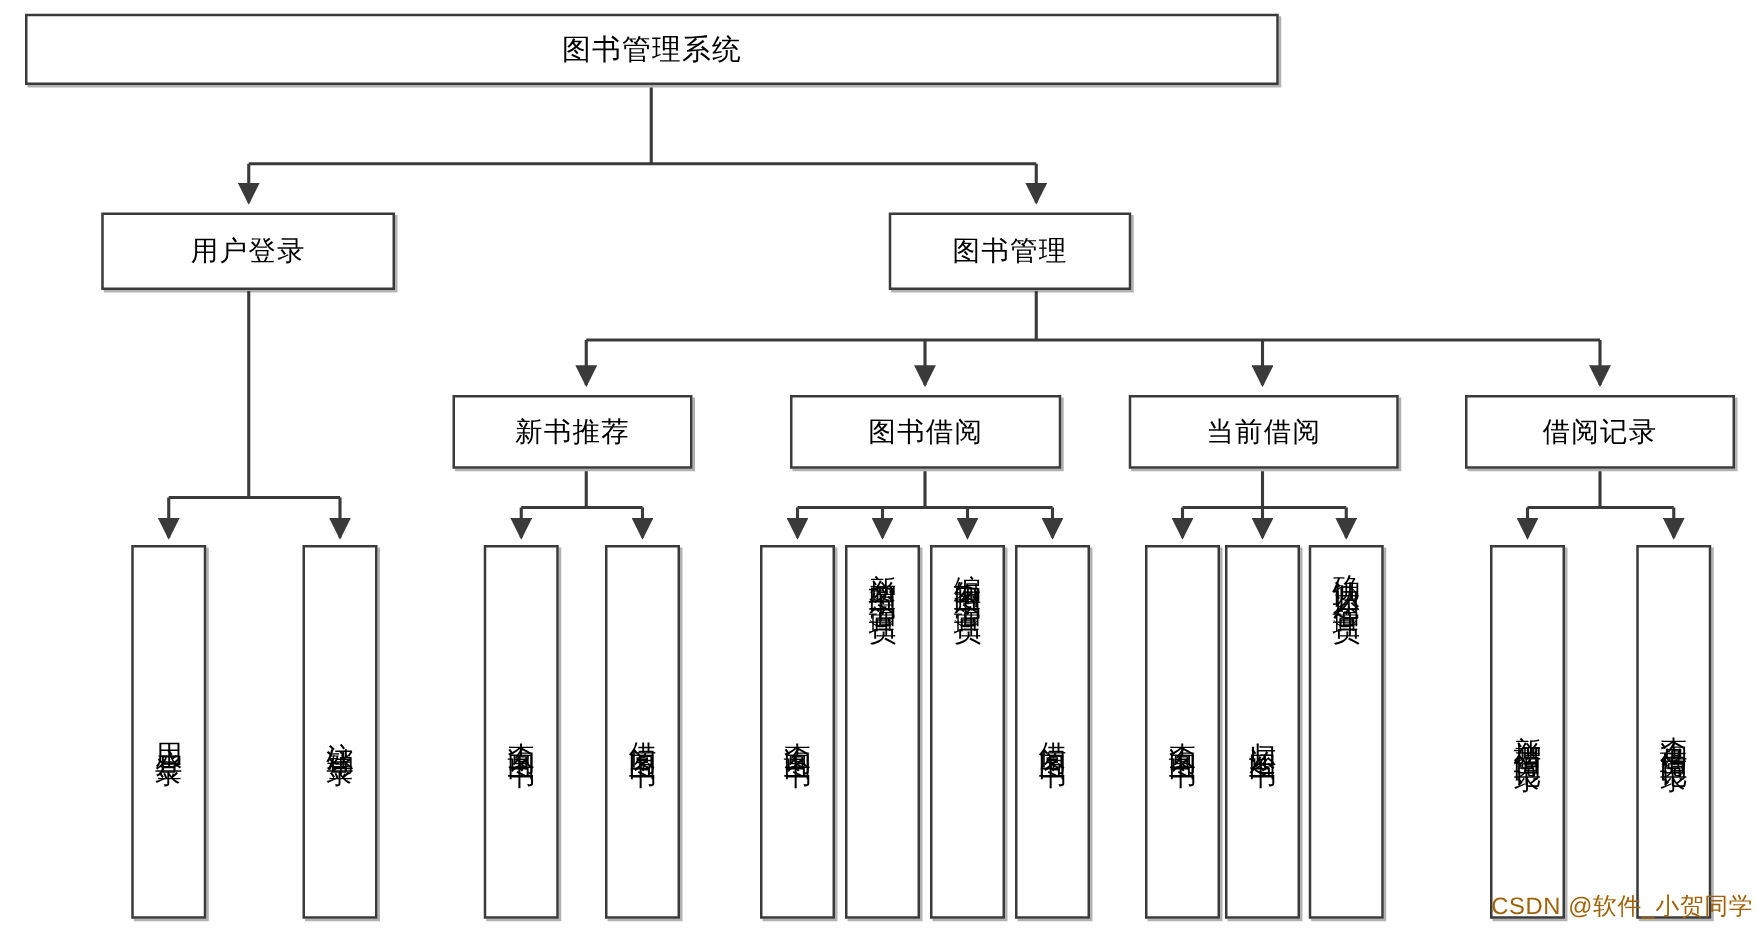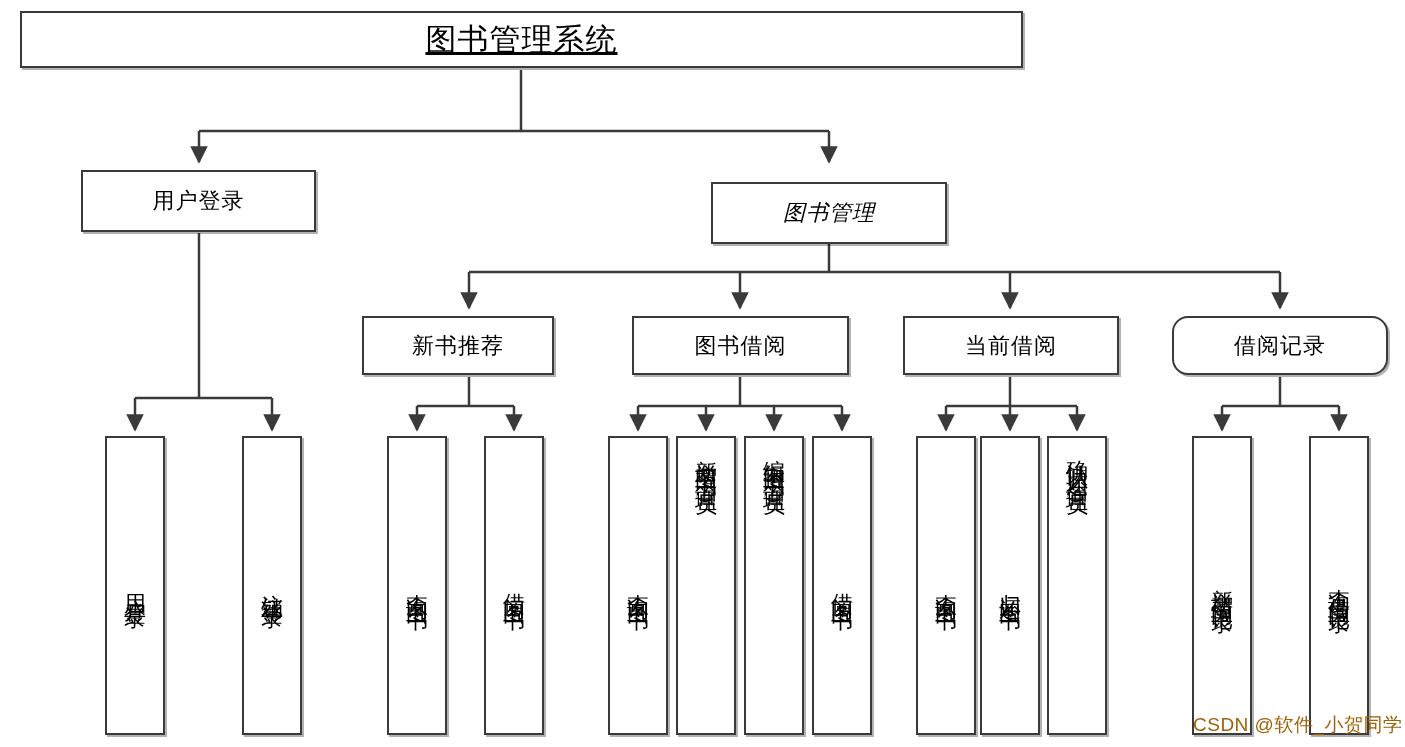--- a/index.html
+++ b/index.html
@@ -32,21 +32,21 @@
     color: #000000;
     line-height: 1.15;
     text-align: center;
     white-space: nowrap;
   }
   
   .node.h .label {
     font-size: 22px;
     letter-spacing: 1px;
   }
-  .node.root .label { font-size: 31px; text-decoration: underline; }
+  .node.root .label { font-size: 23px; }
   
   .node.v {
     align-items: flex-start;
     justify-content: center;
     padding-top: 4px;
   }
   .node.v .label {
     writing-mode: vertical-rl;
     text-orientation: upright;
     font-size: 22px;
@@ -129,37 +129,37 @@
   </svg>
 
   <div class="node h root" style="left:20px; top:11px; width:1003px; height:57px;">
     <span class="label">图书管理系统</span>
   </div>
 
   <div class="node h" style="left:81px; top:170px; width:235px; height:62px;">
     <span class="label">用户登录</span>
   </div>
 
-  <div class="node h" style="left:711px; top:182px; width:236px; height:62px;font-style:italic;">
+  <div class="node h" style="left:711px; top:170px; width:194px; height:62px;">
     <span class="label">图书管理</span>
   </div>
 
   <div class="node h" style="left:362px; top:316px; width:192px; height:59px;">
     <span class="label">新书推荐</span>
   </div>
 
   <div class="node h" style="left:632px; top:316px; width:217px; height:59px;">
     <span class="label">图书借阅</span>
   </div>
 
   <div class="node h" style="left:903px; top:316px; width:216px; height:59px;">
     <span class="label">当前借阅</span>
   </div>
 
-  <div class="node h" style="left:1172px; top:316px; width:216px; height:59px;border-radius:16px;">
+  <div class="node h" style="left:1172px; top:316px; width:216px; height:59px;">
     <span class="label">借阅记录</span>
   </div>
 
   <div class="node v mid" style="left:105px; top:436px; width:60px; height:299px;">
     <span class="label">用户登录</span>
   </div>
 
   <div class="node v mid" style="left:242px; top:436px; width:60px; height:299px;">
     <span class="label">注销登录</span>
   </div>

